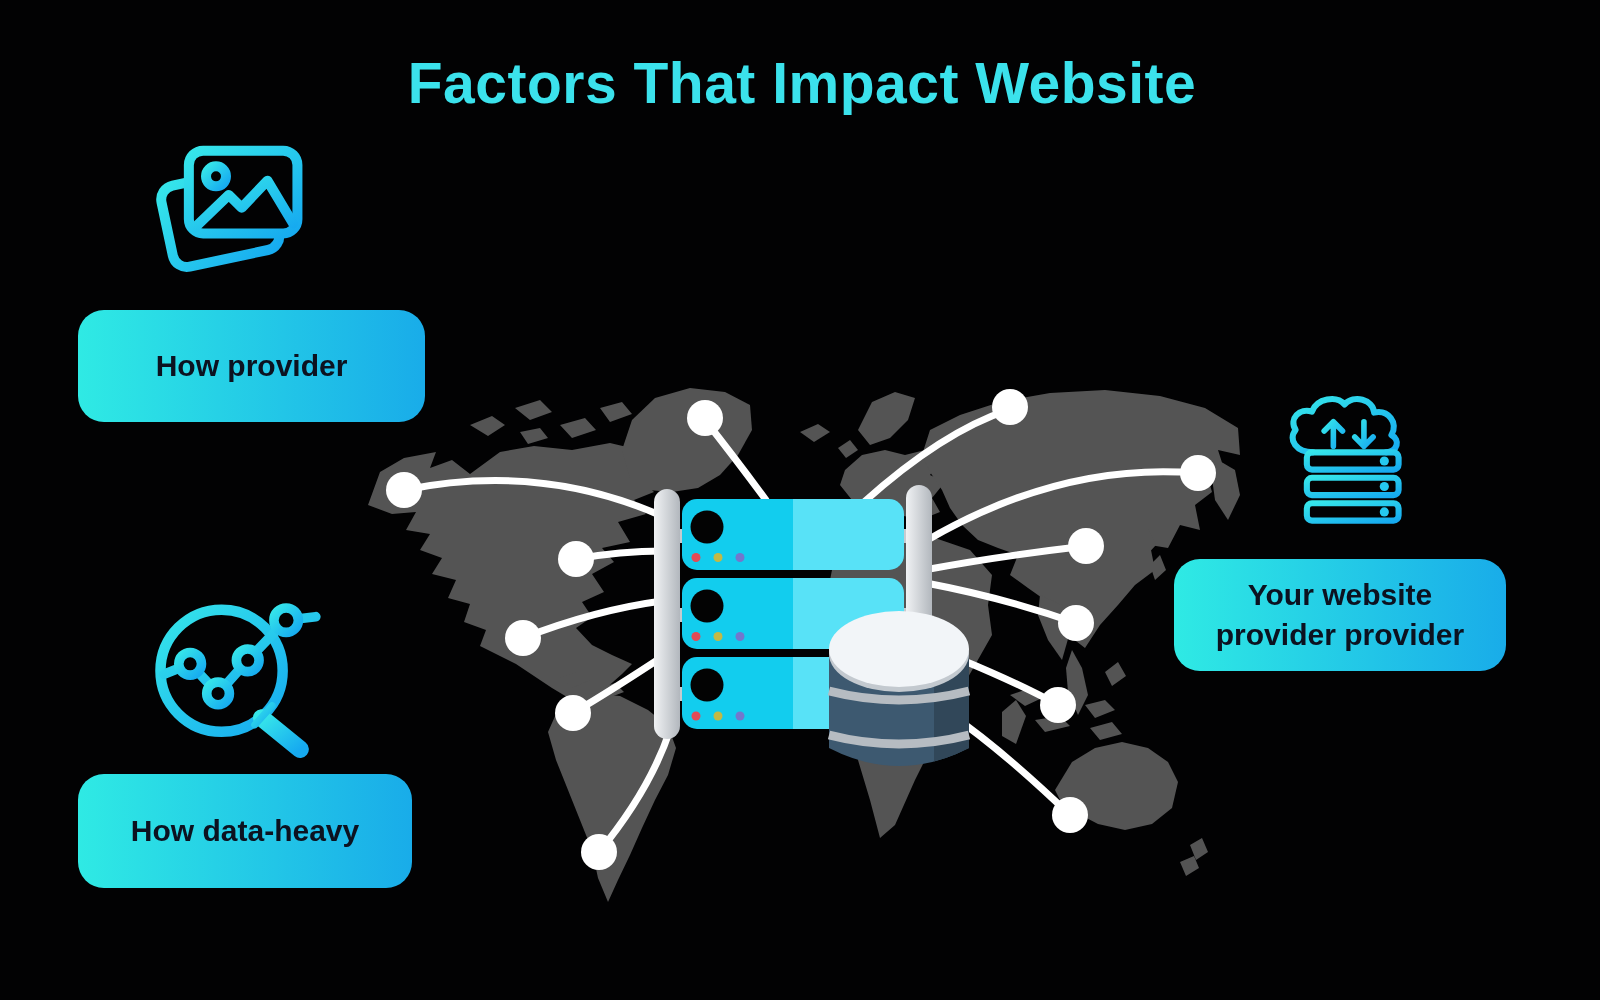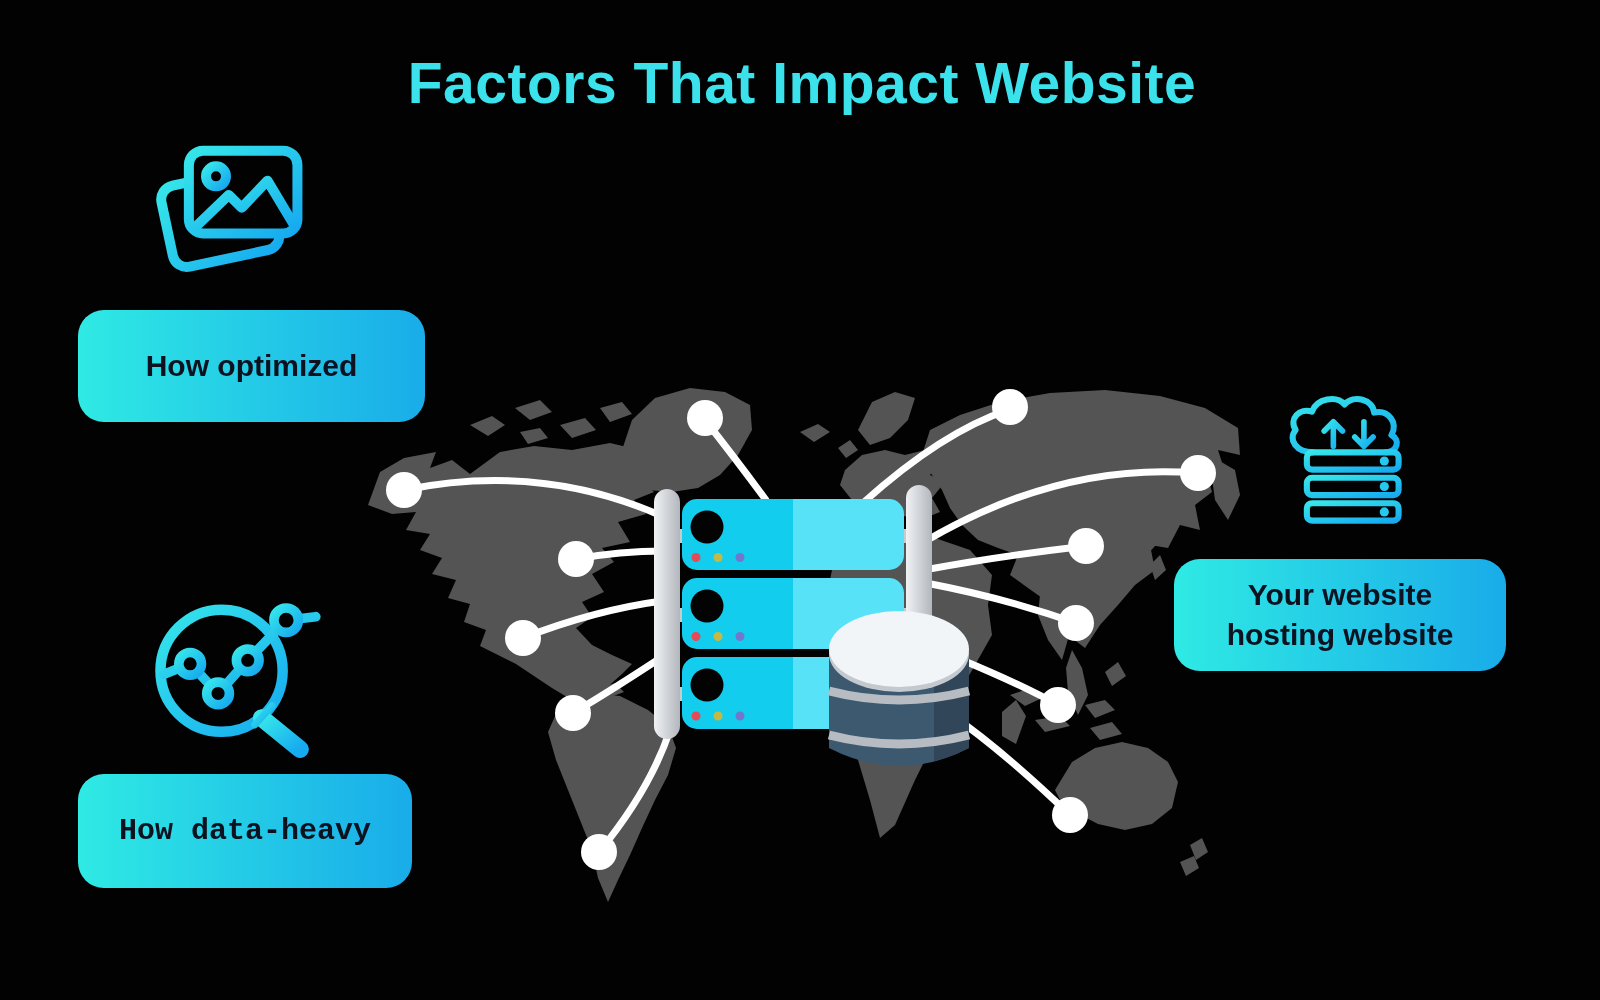--- a/index.html
+++ b/index.html
@@ -16,21 +16,21 @@
   .icon.photos{left:146px;top:142px;width:160px;height:143px;}
   .icon.magnifier{left:150px;top:580px;width:192px;height:192px;}
   .icon.cloud{left:1262px;top:390px;width:158px;height:143px;}
   .label{
     position:absolute;border-radius:26px;
     background:linear-gradient(90deg,#2feae4,#19ace9);
     color:#0c1220;font-weight:800;font-size:30px;line-height:1.35;
     display:flex;flex-direction:column;justify-content:center;text-align:center;
   }
   .label.images{left:78px;top:310px;width:347px;height:112px;}
-  .label.data{left:78px;top:774px;width:334px;height:114px;font-family:Liberation Mono, monospace;}
+  .label.data{left:78px;top:774px;width:334px;height:114px;}
   .label.hosting{left:1160px;top:559px;width:332px;height:112px;margin-left:14px;}
 </style>
 </head>
 <body>
 
 <div class="stage">
 
   <svg class="scene" viewBox="0 0 1600 1000" aria-hidden="true">
     <defs>
       <linearGradient id="postGrad" x1="0" y1="0" x2="1" y2="0">
@@ -202,25 +202,25 @@
       </g>
       <g fill="#25c9f0" stroke="none">
         <circle cx="120" cy="69.5" r="4.5"></circle>
         <circle cx="120" cy="94.5" r="4.5"></circle>
         <circle cx="120" cy="119.5" r="4.5"></circle>
       </g>
     </g>
   </svg>
 
   <div class="label images">
-    <span>How optimized</span>
+    <span>How provider</span>
   </div>
 
   <div class="label data">
     <span>How data-heavy</span>
   </div>
 
   <div class="label hosting">
     <span>Your website</span>
-    <span>hosting website</span>
+    <span>provider provider</span>
   </div>
 
 </div>
 
 </body></html>

